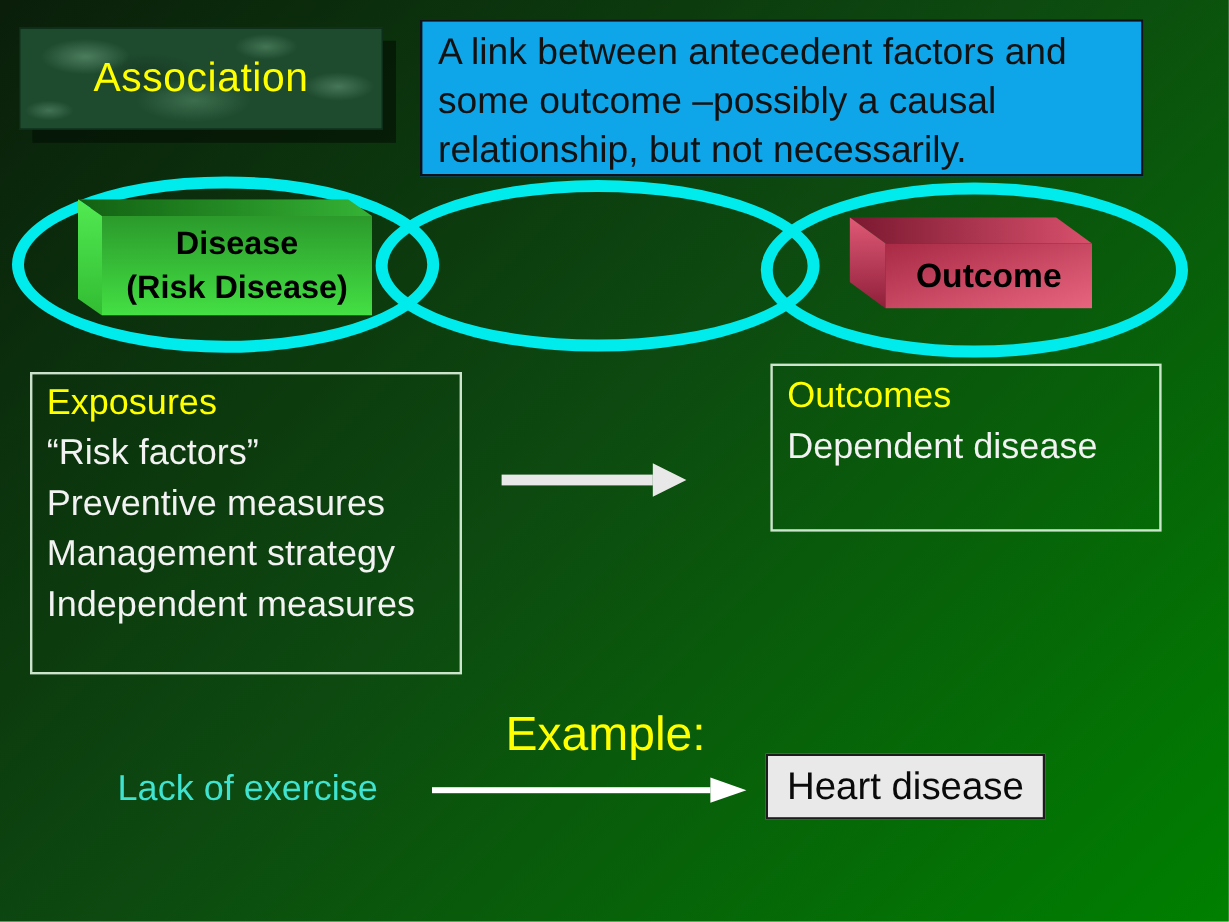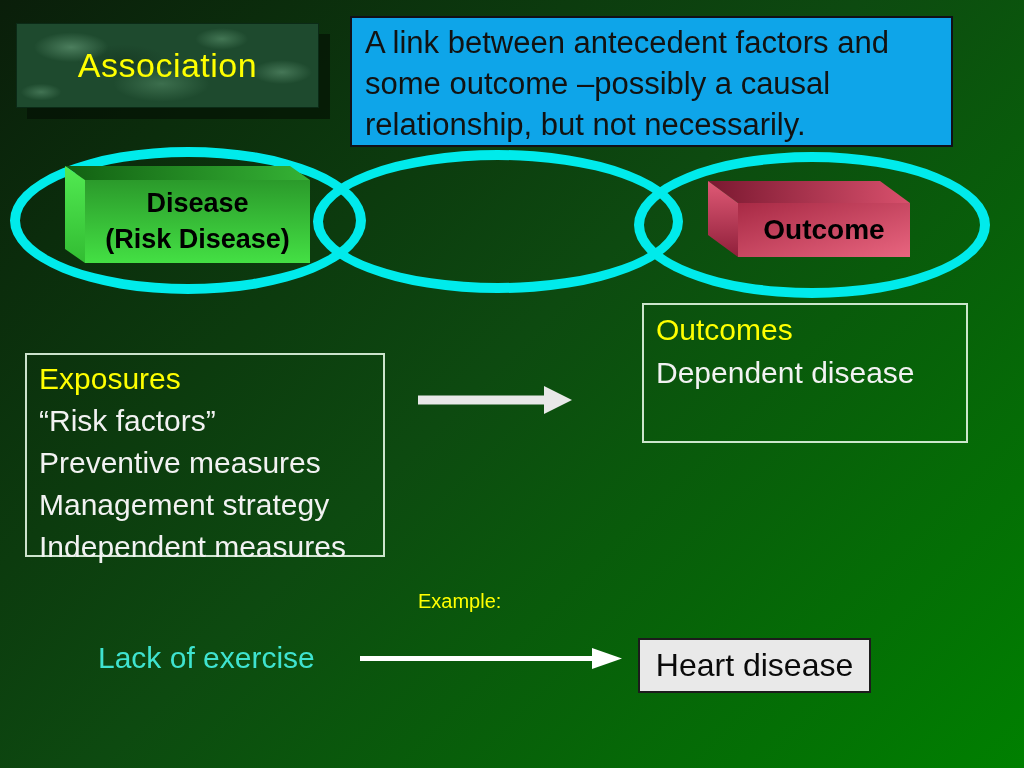--- a/index.html
+++ b/index.html
@@ -46,32 +46,32 @@
     color:#000;font-weight:bold;text-align:center;
   }
   .exposure-label{left:85px;top:180px;width:225px;height:83px;font-size:27px;line-height:1.3;}
   .outcome-label{left:738px;top:203px;width:172px;height:54px;font-size:28px;}
 
   
   .list-box{
     box-sizing:border-box;border:2px solid rgba(225,245,225,.9);
     padding:3px 12px;color:#f2f2f2;
   }
-  .exposures-box{left:25px;top:310px;width:360px;height:204px;font-size:30px;line-height:42px;margin-top:43px;}
+  .exposures-box{left:25px;top:310px;width:360px;height:252px;font-size:30px;line-height:42px;}
   .outcomes-box{left:642px;top:303px;width:326px;height:140px;font-size:30px;line-height:43px;}
   .list-heading{color:#ffff00;}
 
   
-  .example-label{left:418px;top:590px;width:180px;text-align:left;color:#ffff00;font-size:20px;}
+  .example-label{left:408px;top:590px;width:180px;text-align:right;color:#ffff00;font-size:40px;}
   .cause-text{left:98px;top:641px;color:#3fe3d0;font-size:30px;}
   .effect-box{
     left:638px;top:628px;width:233px;height:55px;box-sizing:border-box;
     background:#e9e9e9;border:2px solid #1c1c1c;
     display:flex;align-items:center;justify-content:center;
-    color:#0a0a0a;font-size:32px;margin-top:10px;
+    color:#0a0a0a;font-size:32px;
   }
 </style>
 </head>
 <body>
 
 <div class="abs ellipse ellipse-left"></div>
 <div class="abs ellipse ellipse-mid"></div>
 <div class="abs ellipse ellipse-right"></div>
 
 <svg class="abs" style="left:65px;top:166px;" width="245" height="97">

